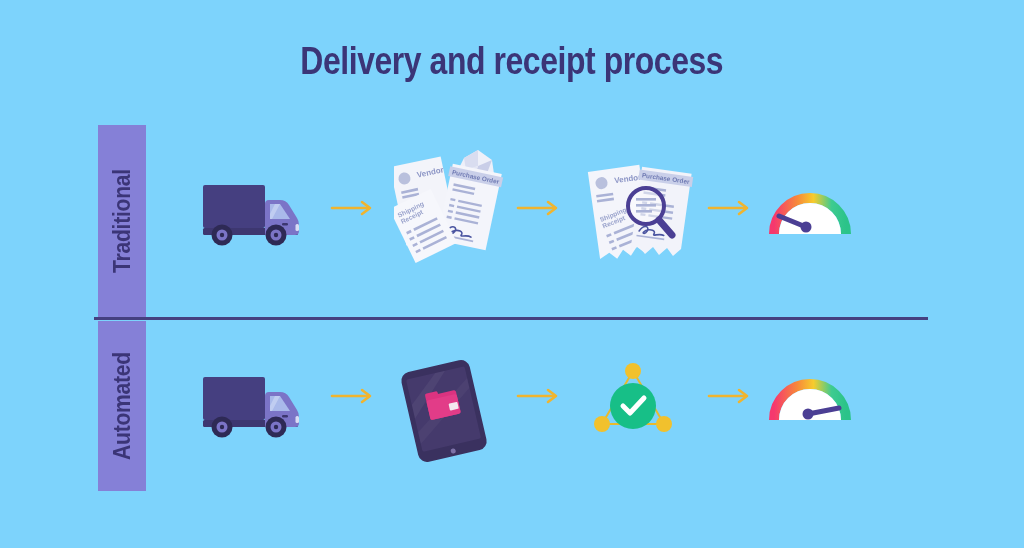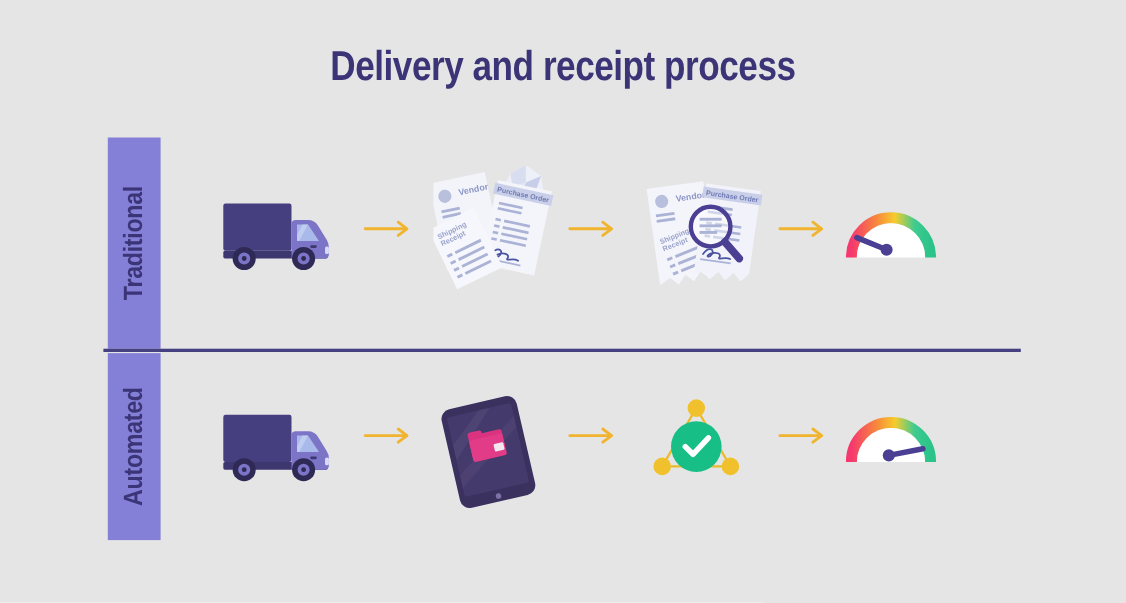--- a/index.html
+++ b/index.html
@@ -1,19 +1,19 @@
 <!DOCTYPE html>
 <html><head>
 <meta charset="utf-8">
 <style>
   html,body{margin:0;padding:0;}
   body{font-family:"Liberation Sans", sans-serif;}
   .canvas{
     position:relative;width:1024px;height:548px;overflow:hidden;
-    background:#e5e5e5;
+    background:#7dd3fc;
   }
   .title{
     position:absolute;top:40px;left:0;width:100%;text-align:center;
     font-size:38px;font-weight:800;color:#3b3577;letter-spacing:-.5px;
   }
   .title span{display:inline-block;transform:scaleX(.84);transform-origin:center;}
   .band{position:absolute;left:98px;width:48px;background:#8580d7;}
   .band-traditional{top:125px;height:192px;}
   .band-automated{top:321px;height:170px;}
   .band-label{

